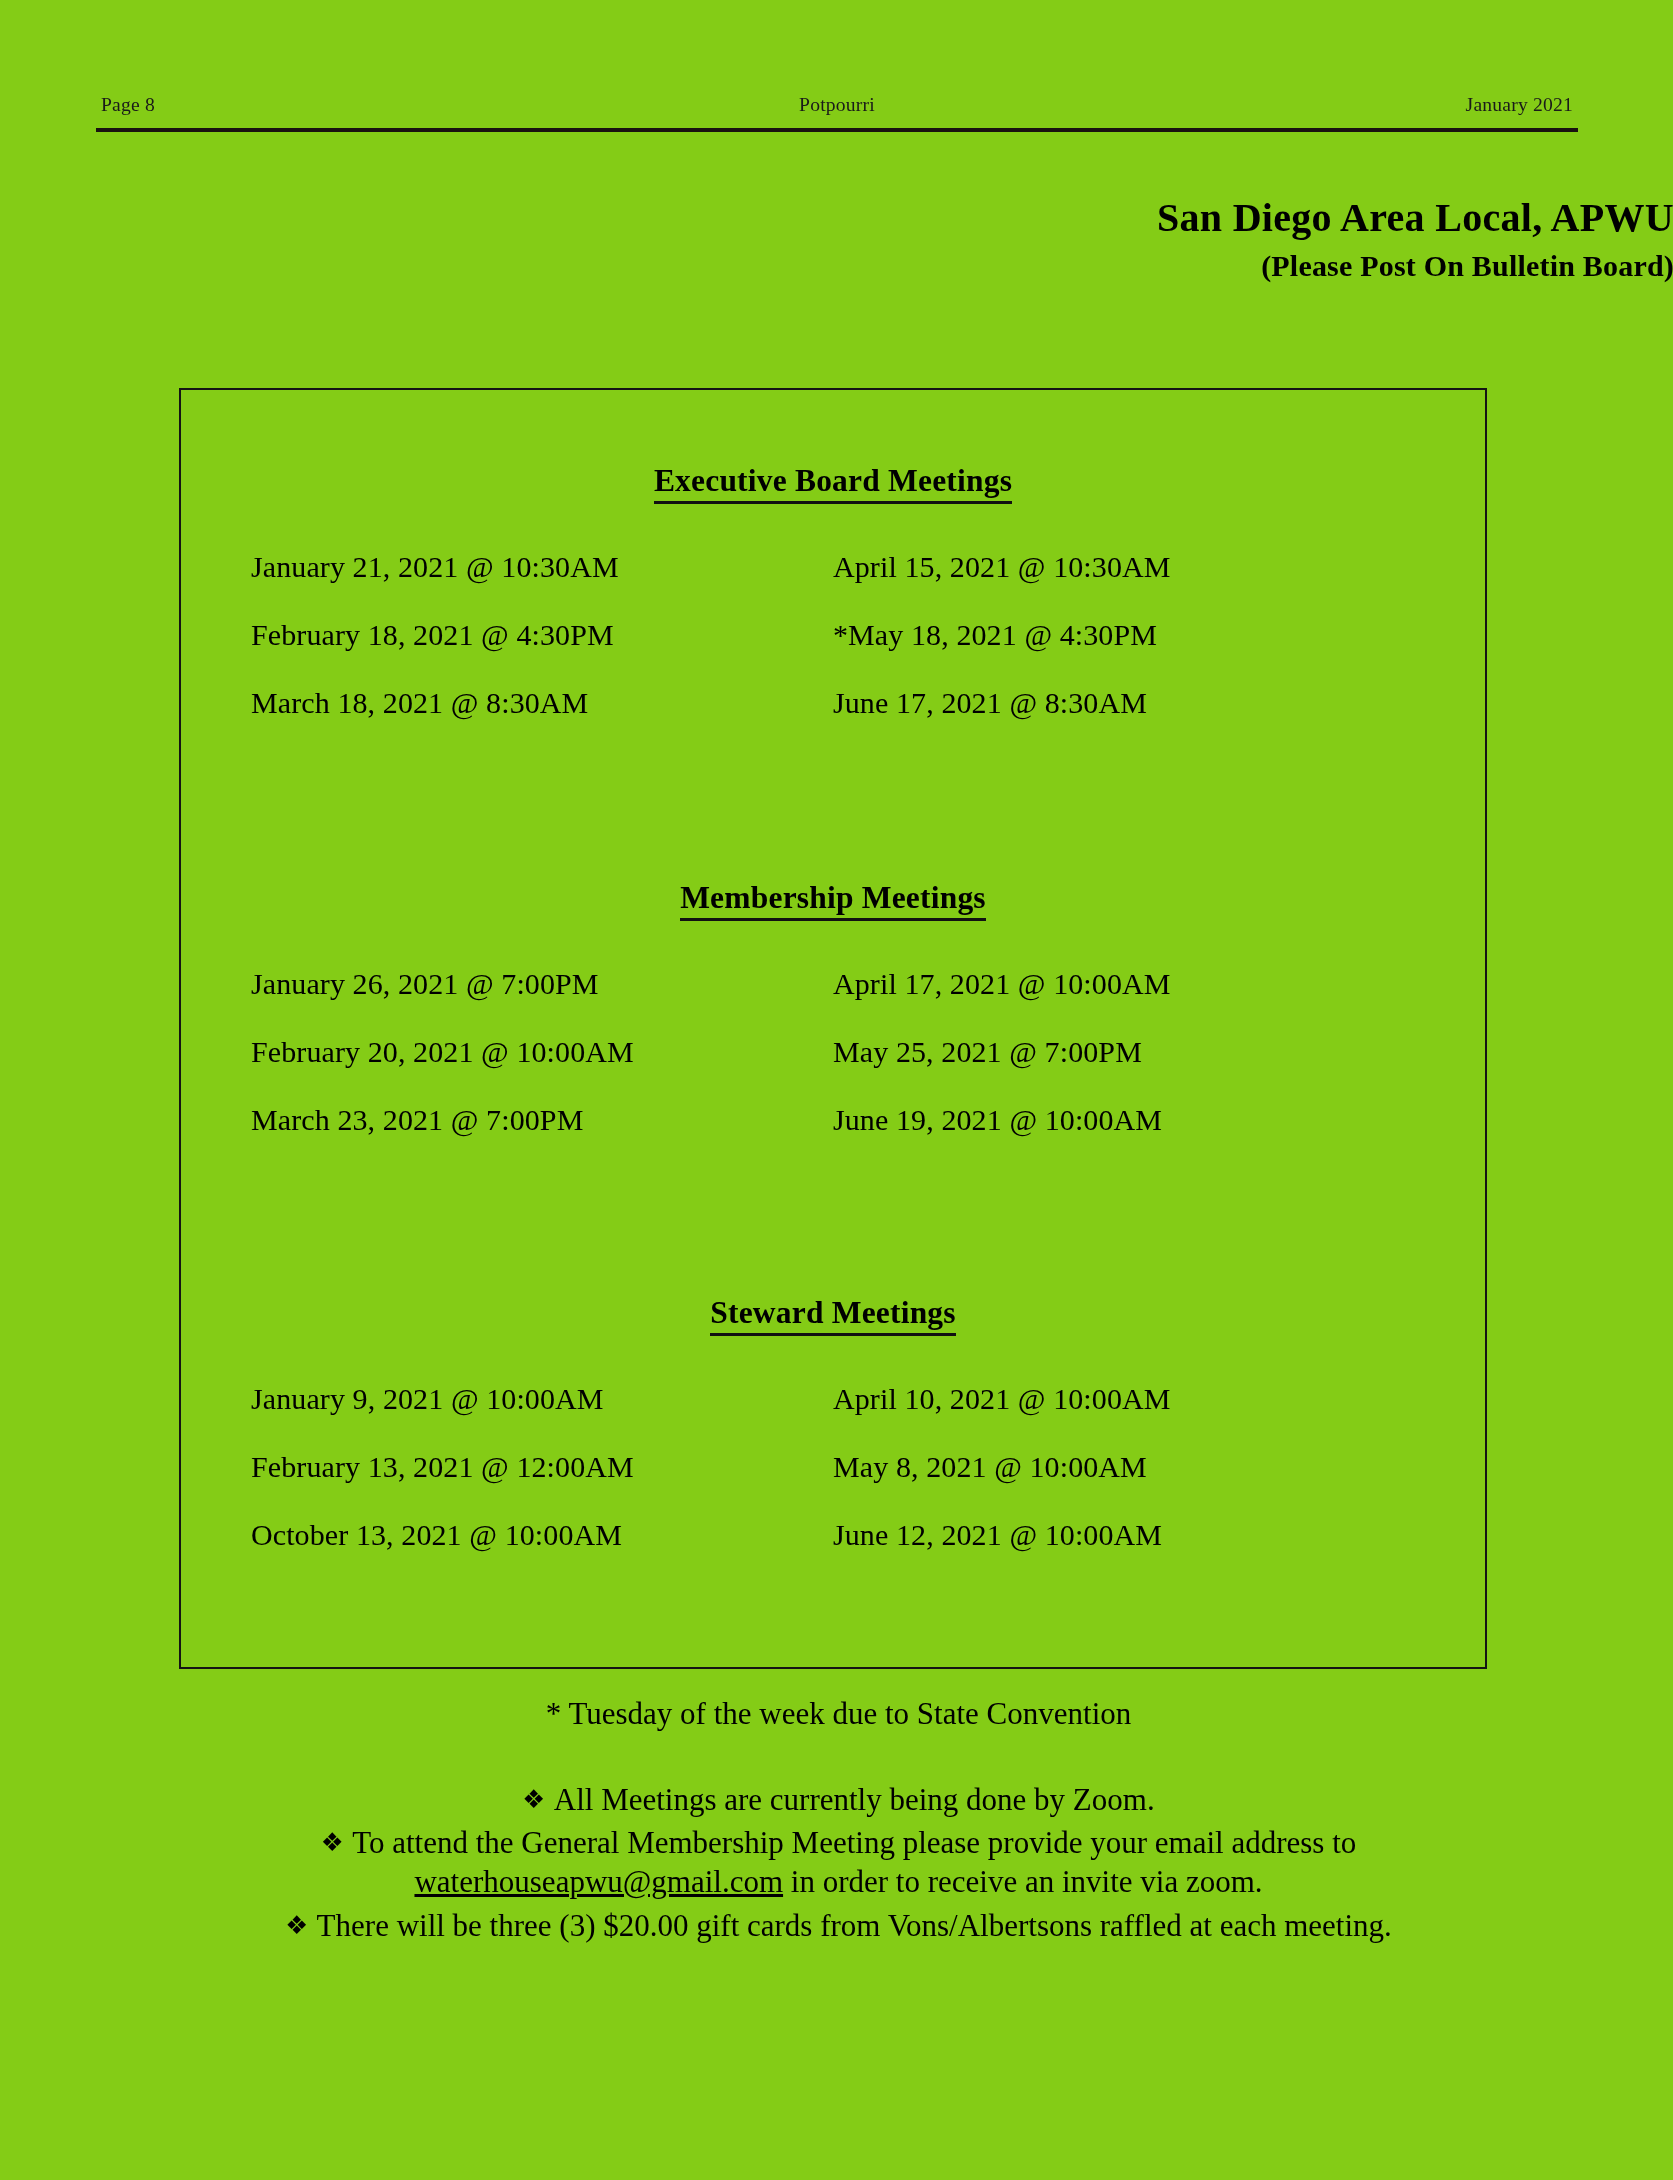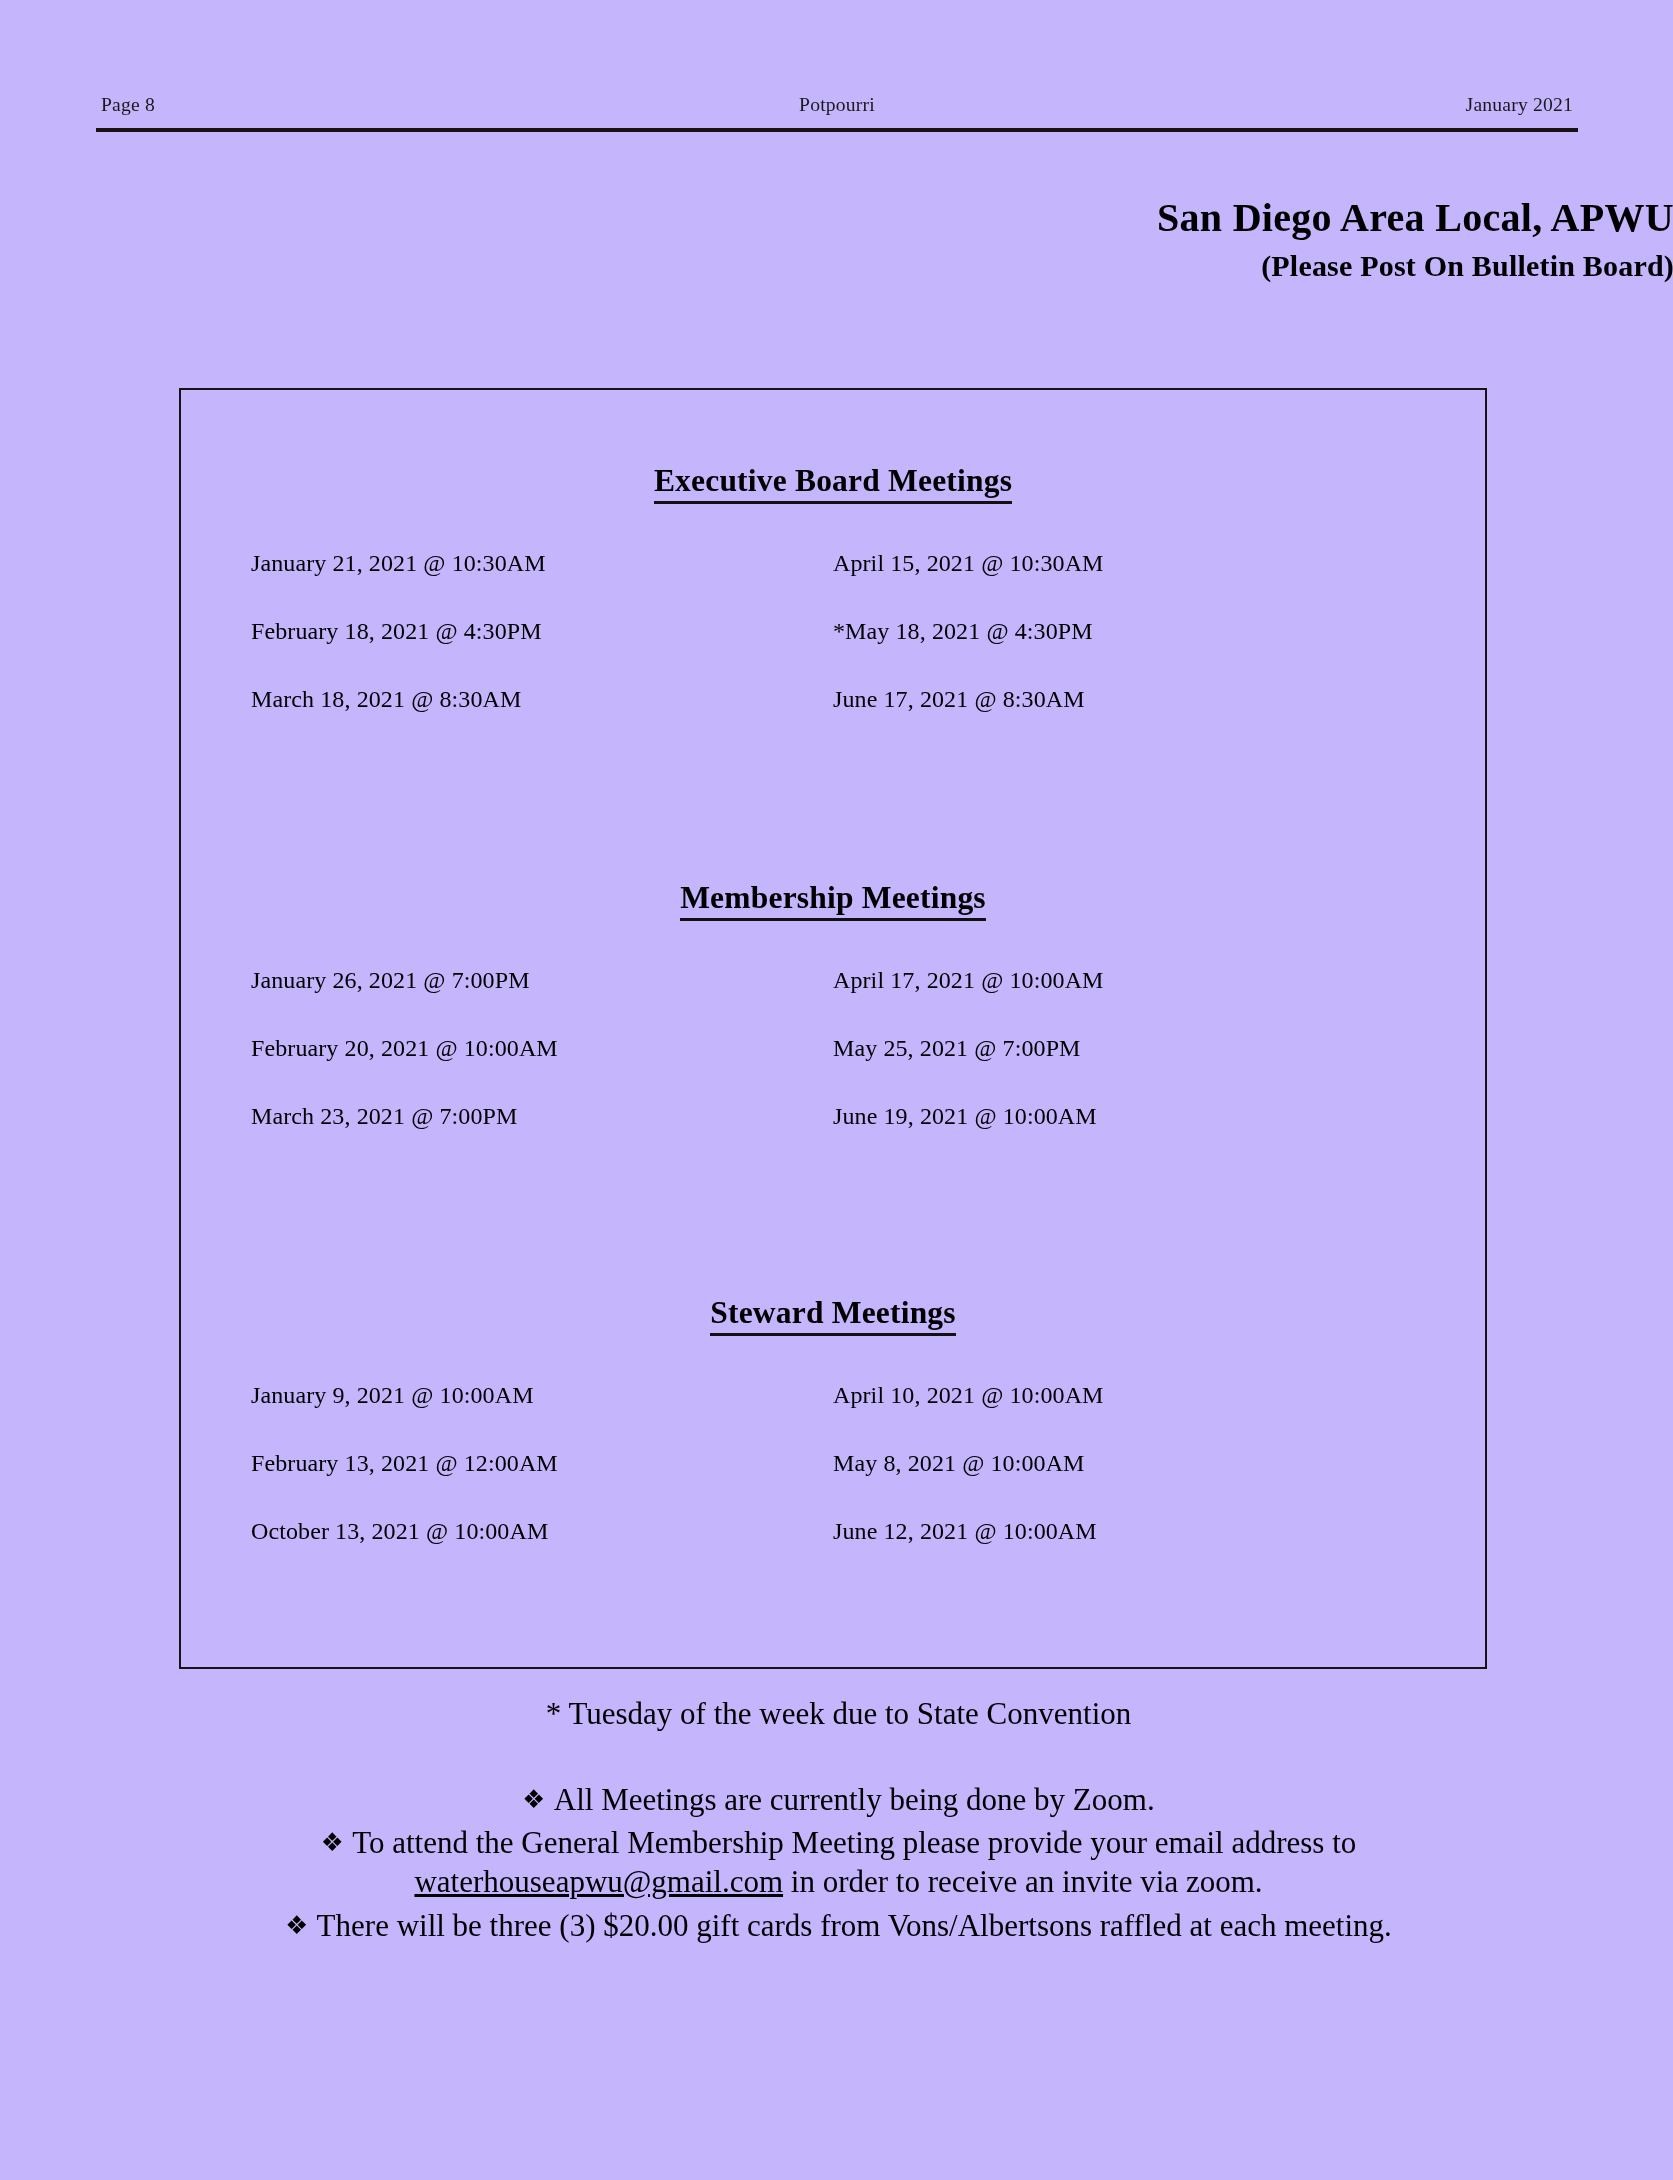--- a/index.html
+++ b/index.html
@@ -7,21 +7,21 @@
     margin: 0;
     padding: 0;
     background: #ffffff;
   }
 
   .page {
     position: relative;
     width: 1674px;
     height: 2181px;
     margin: 0 auto;
-    background: #c4b5fd;
+    background: #84cc16;
     color: #000000;
     font-family: "Liberation Serif", "DejaVu Serif", serif;
     overflow: hidden;
     box-sizing: border-box;
   }
 
   
   .page-header {
     position: absolute;
     left: 101px;
@@ -105,21 +105,21 @@
 
   .rows {
     padding: 0 0 0 0;
   }
   .meeting-row {
     display: flex;
     align-items: baseline;
     height: 68px;
   }
   .meeting-cell {
-    font-size: 24px;
+    font-size: 30px;
     line-height: 1.1;
     letter-spacing: 0.1px;
     white-space: nowrap;
   }
   .meeting-cell.col-left  { width: 426px; margin-left: 70px; }
   .meeting-cell.col-right { width: 443px; margin-left: 156px; }
 
   
   .footnotes {
     position: absolute;

